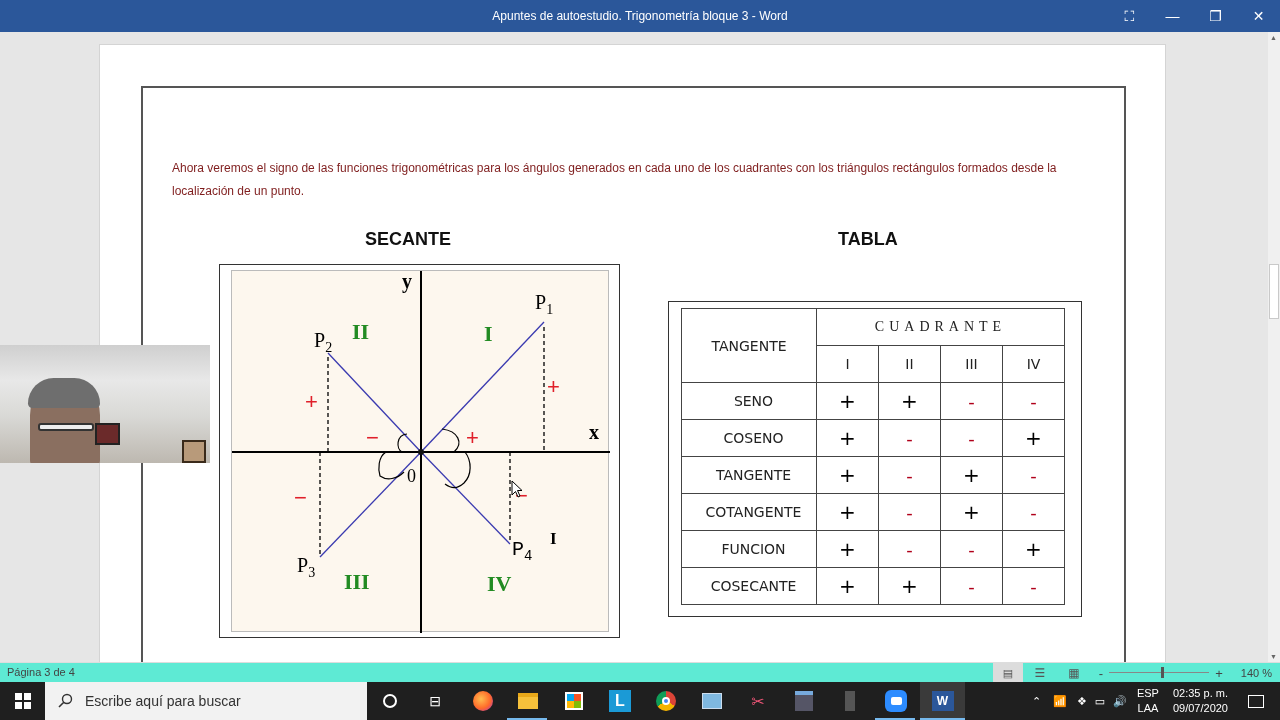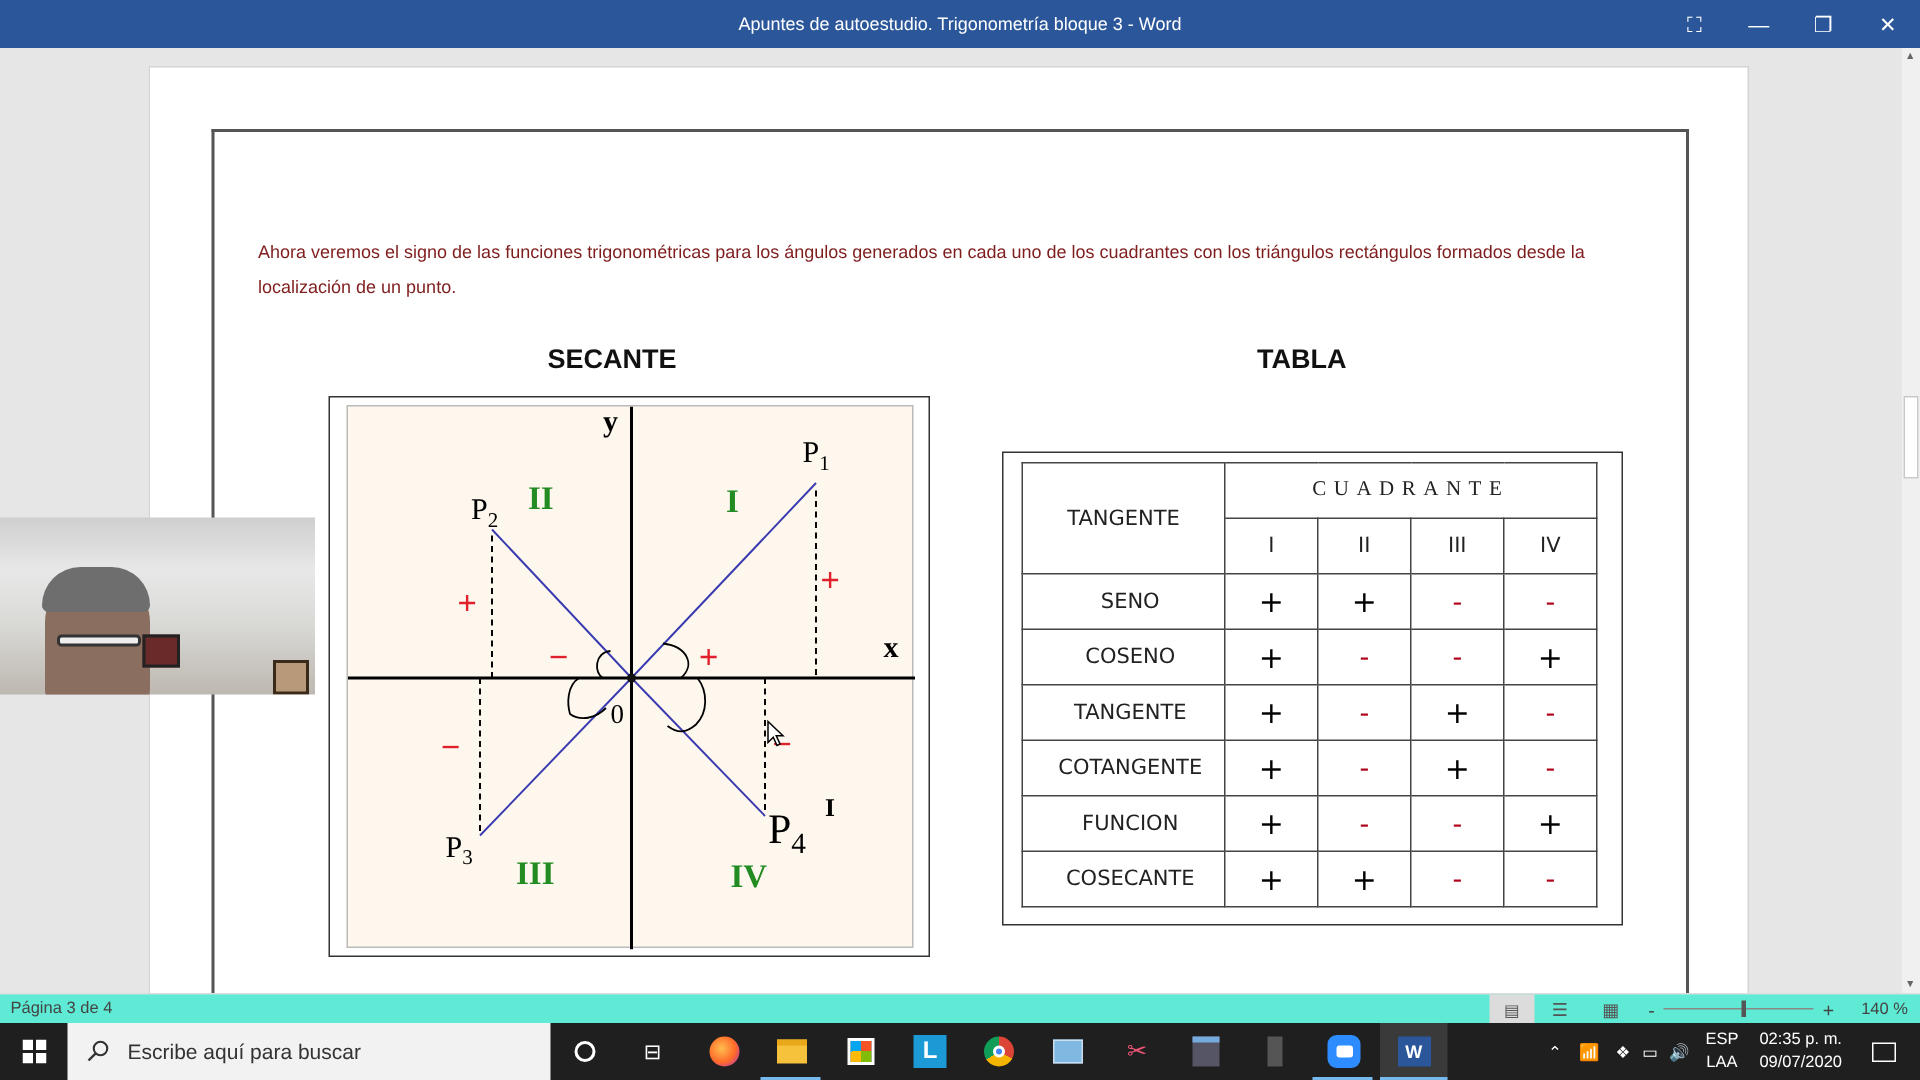--- a/index.html
+++ b/index.html
@@ -89,21 +89,21 @@
           <path d="M233 181 C 240 190, 240 204, 232 212 C 225 218, 220 218, 213 213" fill="none" stroke="#000" stroke-width="1.2"></path>
           <circle cx="189" cy="181" r="3" fill="#111"></circle>
         </svg>
 
         <span style="position:absolute;left:170px;top:-1px;font-family:'Liberation Serif',serif;font-weight:bold;font-size:20px;">y</span>
         <span style="position:absolute;left:357px;top:150px;font-family:'Liberation Serif',serif;font-weight:bold;font-size:20px;">x</span>
         <span style="position:absolute;left:175px;top:195px;font-family:'Liberation Serif',serif;font-size:18px;">0</span>
         <span style="position:absolute;left:303px;top:20px;font-family:'Liberation Serif',serif;font-size:20px;">P<sub style="font-size:70%">1</sub></span>
         <span style="position:absolute;left:82px;top:58px;font-family:'Liberation Serif',serif;font-size:20px;">P<sub style="font-size:70%">2</sub></span>
         <span style="position:absolute;left:65px;top:283px;font-family:'Liberation Serif',serif;font-size:20px;">P<sub style="font-size:70%">3</sub></span>
-        <span style="position:absolute;left:280px;top:267px;font-family:Liberation Serif, serif;font-size:28px;">P<sub style="font-size:70%">4</sub></span>
+        <span style="position:absolute;left:280px;top:267px;font-family:Liberation Mono, monospace;font-size:20px;">P<sub style="font-size:70%">4</sub></span>
         <span style="position:absolute;left:252px;top:50px;font-family:'Liberation Serif',serif;font-weight:bold;font-size:22px;color:#228b22;">I</span>
         <span style="position:absolute;left:120px;top:48px;font-family:'Liberation Serif',serif;font-weight:bold;font-size:22px;color:#228b22;">II</span>
         <span style="position:absolute;left:112px;top:298px;font-family:'Liberation Serif',serif;font-weight:bold;font-size:22px;color:#228b22;">III</span>
         <span style="position:absolute;left:255px;top:300px;font-family:'Liberation Serif',serif;font-weight:bold;font-size:22px;color:#228b22;">IV</span>
         <span style="position:absolute;left:315px;top:103px;font-size:22px;color:#e0202a;">+</span>
         <span style="position:absolute;left:234px;top:154px;font-size:22px;color:#e0202a;">+</span>
         <span style="position:absolute;left:73px;top:118px;font-size:22px;color:#e0202a;">+</span>
         <span style="position:absolute;left:134px;top:154px;font-size:22px;color:#e0202a;">−</span>
         <span style="position:absolute;left:62px;top:214px;font-size:22px;color:#e0202a;">−</span>
         <span style="position:absolute;left:283px;top:212px;font-size:22px;color:#e0202a;">−</span>

